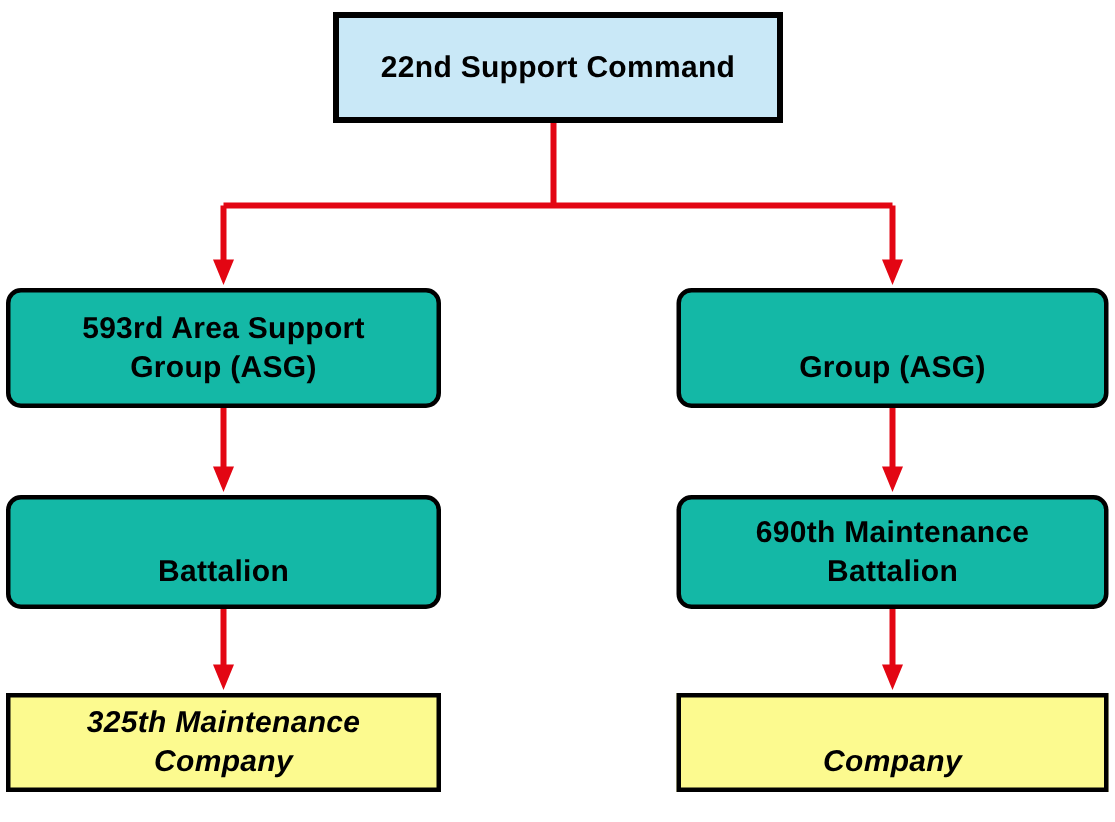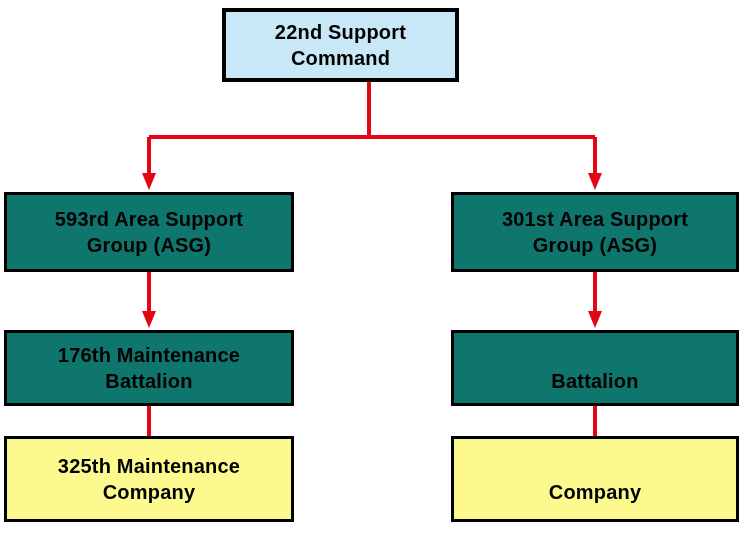--- a/index.html
+++ b/index.html
@@ -30,31 +30,31 @@
     justify-content: center;
     text-align: center;
     font-weight: bold;
     font-size: 20px;
     line-height: 26px;
     color: #000000;
     letter-spacing: 0.2px;
   }
   .node .lbl { display: block; }
   .node-command {
-    left: 222px; top: 8px; width: 237px; height: 74px;
+    left: 222px; top: 8px; width: 300px; height: 74px;
     background: #C9E8F7;
     border-width: 4px;
   }
-  .node-unit { background: #0f766e; }
+  .node-unit { background: #14b8a6; border-radius: 10px; }
   .node-company { background: #FCFA8F; }
   .col-left  { left: 4px;   width: 290px; }
   .col-right { left: 451px; width: 288px; }
   .row-2 { top: 192px; height: 80px; }
   .row-3 { top: 330px; height: 76px; }
-  .row-4 { top: 436px; height: 86px; }
+  .row-4 { top: 462px; height: 66px; font-style: italic; }
 </style>
 </head>
 <body>
 
 <div class="canvas">
 
   <svg class="connectors" width="743" height="548" viewBox="0 0 743 548">
 
     <path d="M369,80 V137 M149,137 H595" stroke="#E30613" stroke-width="4" fill="none"></path>
 
@@ -85,42 +85,42 @@
 
   <div class="node node-unit col-left row-2">
     <div class="lbl">
       <span>593rd Area Support</span><br>
       <span>Group (ASG)</span>
     </div>
   </div>
 
   <div class="node node-unit col-left row-3">
     <div class="lbl">
-      <span>176th Maintenance</span><br>
+      <br>
       <span>Battalion</span>
     </div>
   </div>
 
   <div class="node node-company col-left row-4">
     <div class="lbl">
       <span>325th Maintenance</span><br>
       <span>Company</span>
     </div>
   </div>
 
   <div class="node node-unit col-right row-2">
     <div class="lbl">
-      <span>301st Area Support</span><br>
+      <br>
       <span>Group (ASG)</span>
     </div>
   </div>
 
   <div class="node node-unit col-right row-3">
     <div class="lbl">
-      <br>
+      <span>690th Maintenance</span><br>
       <span>Battalion</span>
     </div>
   </div>
 
   <div class="node node-company col-right row-4">
     <div class="lbl">
       <br>
       <span>Company</span>
     </div>
   </div>

